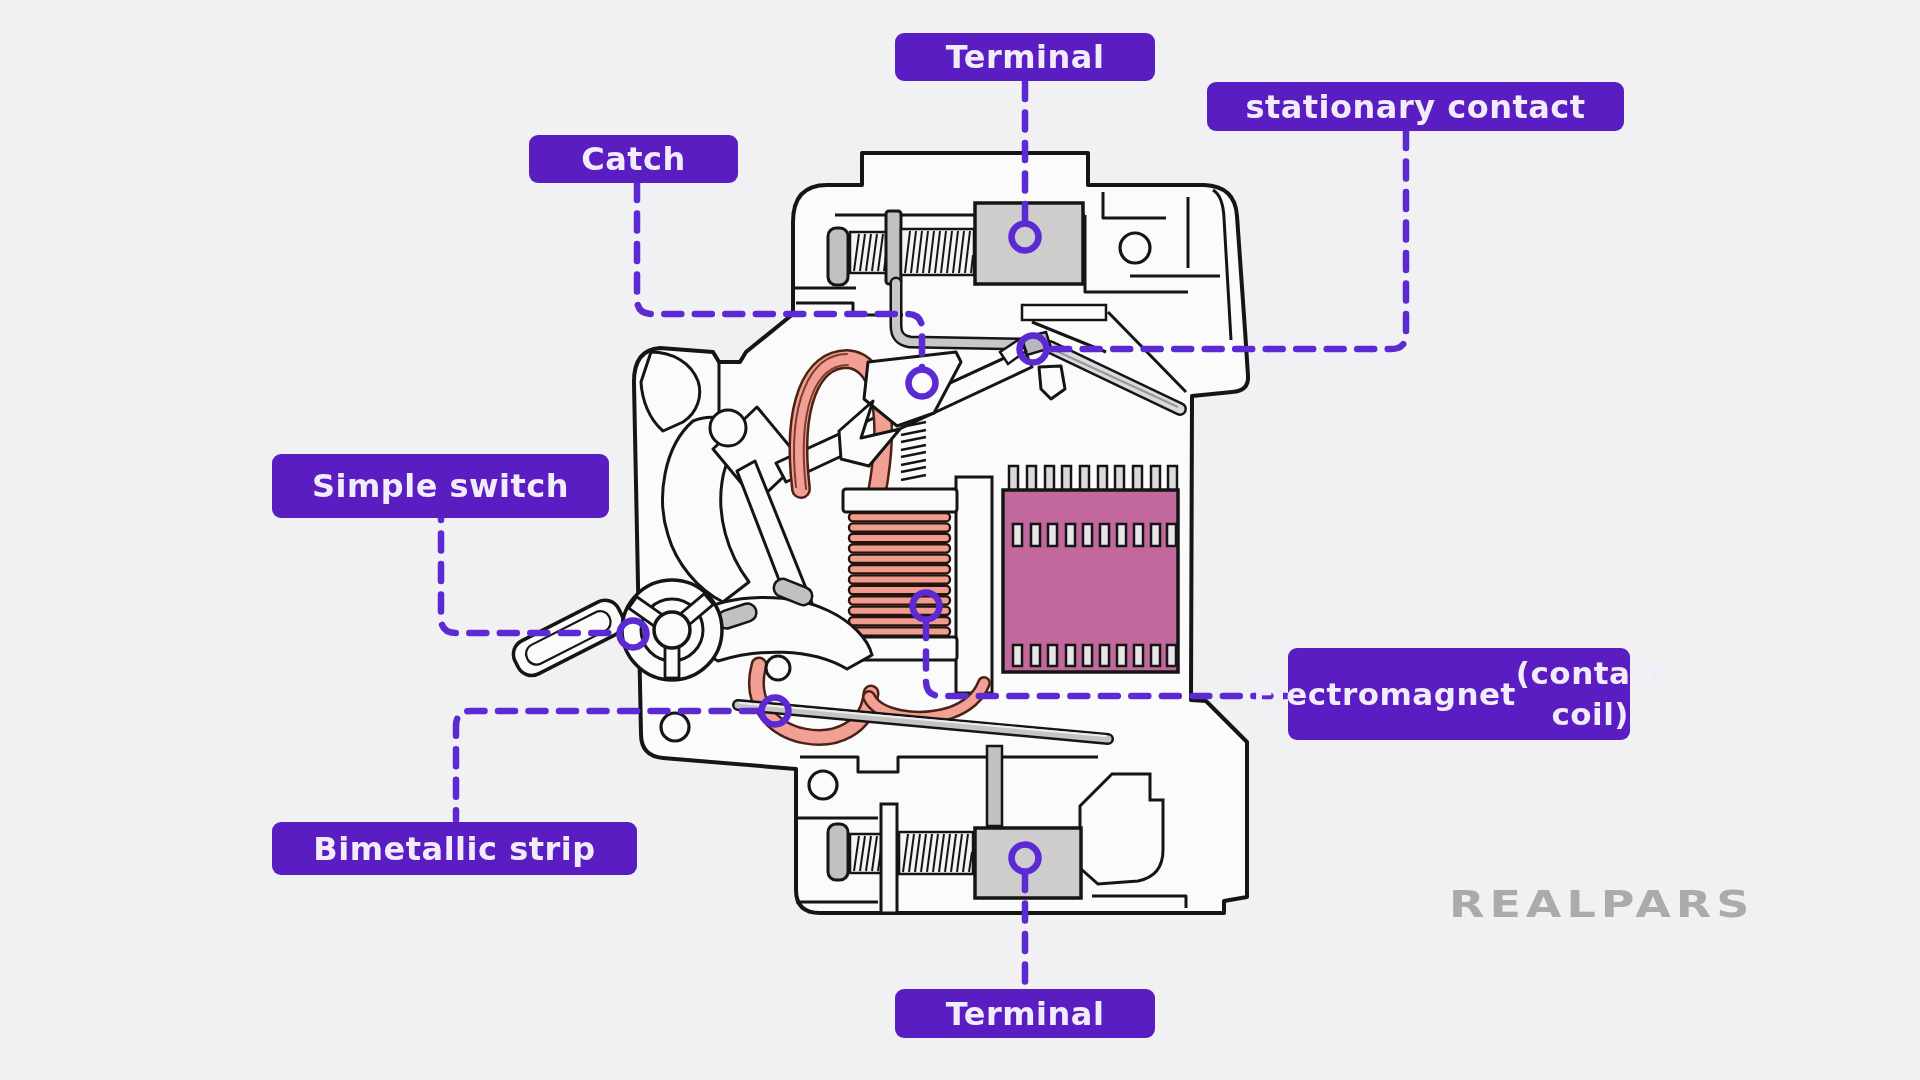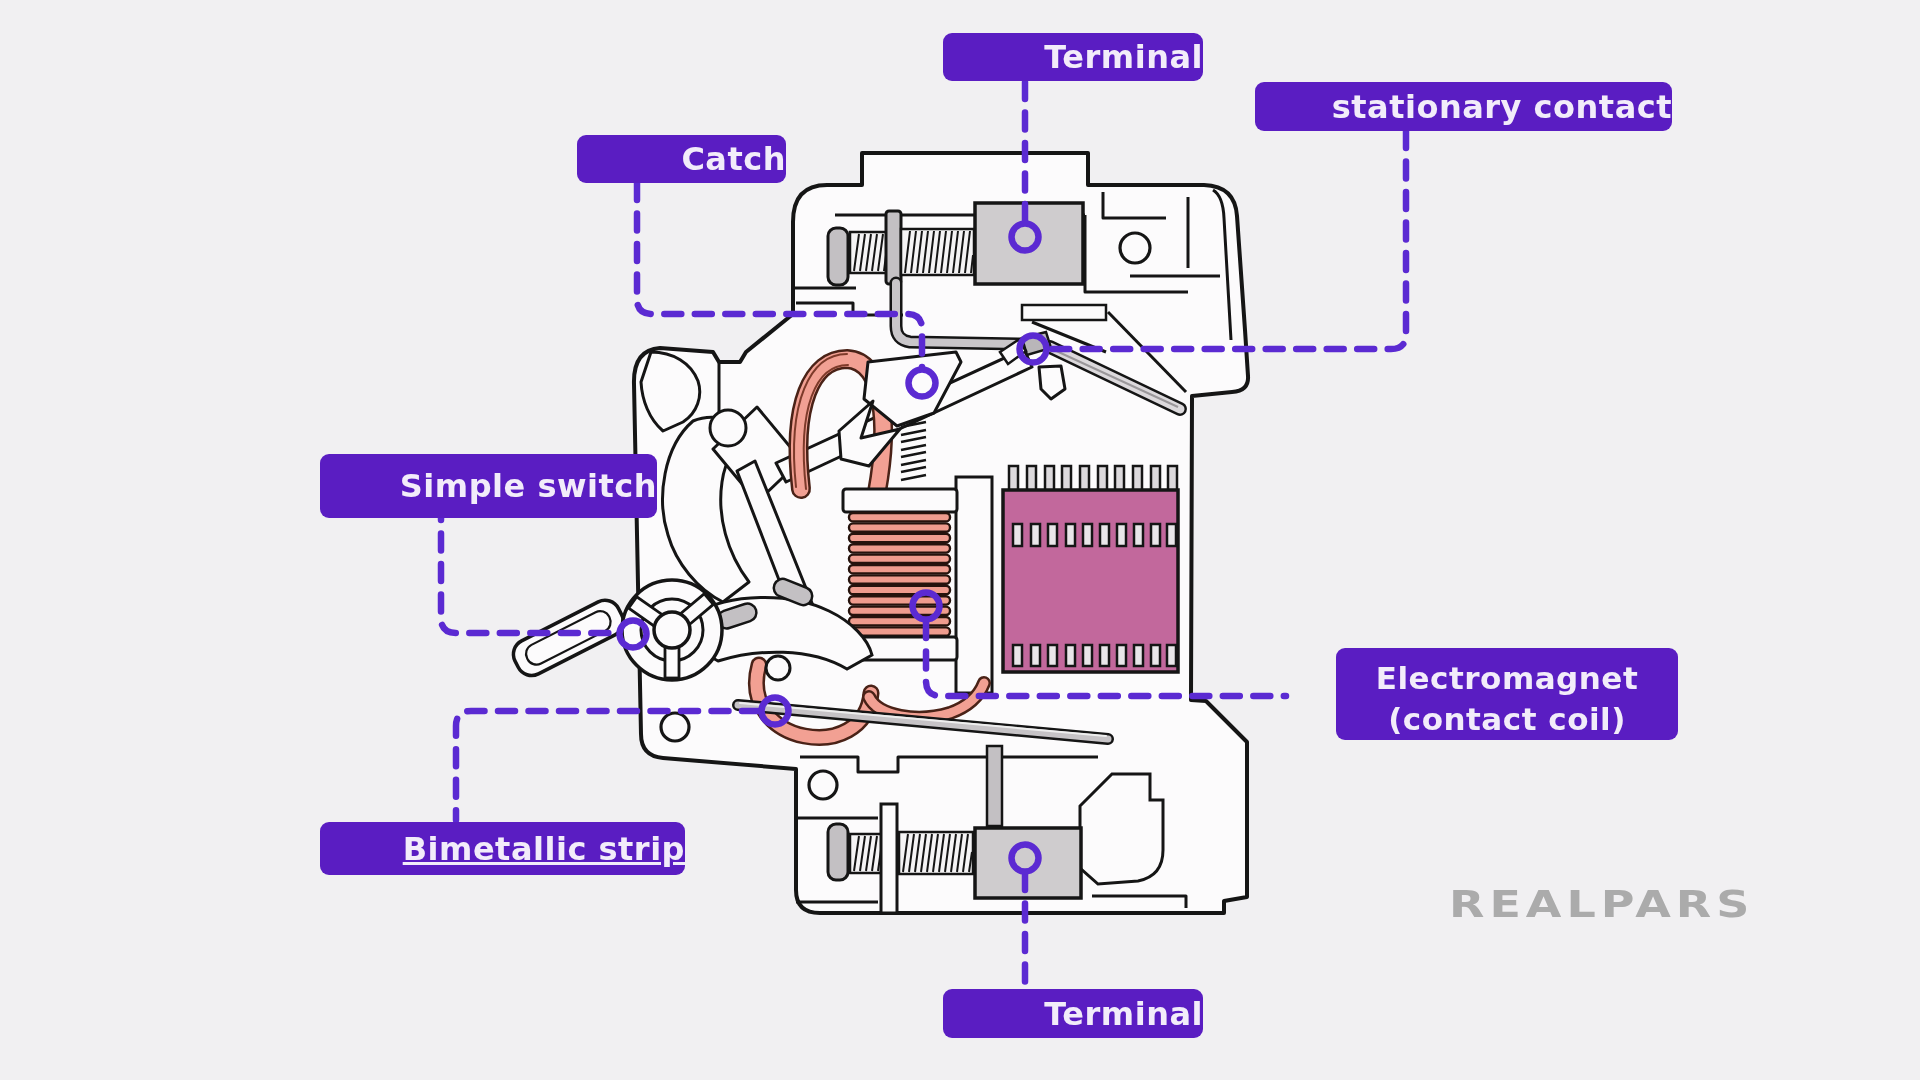--- a/index.html
+++ b/index.html
@@ -9,34 +9,33 @@
     width:1920px;height:1080px;overflow:hidden;
   }
   .stage{position:relative;width:1920px;height:1080px;background:#f1f0f2;}
   .stage svg{position:absolute;left:0;top:0;}
   .plabel{
     position:absolute;
     background:#5a1dc2;
     color:#f2ecfa;
     font-weight:700;
     font-size:32px;
-    display:flex;align-items:center;justify-content:flex-end;
+    display:flex;align-items:center;justify-content:center;
     border-radius:9px;
     text-align:center;
     line-height:1.25;
     letter-spacing:.5px;
-    margin-left:48px;
   }
   .plabel.twoline{font-size:31px;line-height:41px;}
   #lbl-terminal-top   {left:895px; top:33px;  width:260px;height:48px;}
   #lbl-stationary     {left:1207px;top:82px;  width:417px;height:49px;}
   #lbl-catch          {left:529px; top:135px; width:209px;height:48px;}
   #lbl-simple-switch  {left:272px; top:454px; width:337px;height:64px;}
-  #lbl-electromagnet  {left:1288px;top:648px; width:342px;height:92px;flex-direction:column;}
-  #lbl-bimetallic     {left:272px; top:822px; width:365px;height:53px;text-decoration:underline;}
+  #lbl-electromagnet  {left:1288px;top:648px; width:342px;height:92px;}
+  #lbl-bimetallic     {left:272px; top:822px; width:365px;height:53px;}
   #lbl-terminal-bottom{left:895px; top:989px; width:260px;height:49px;}
   .watermark{
     position:absolute;left:1449px;top:882px;width:360px;height:50px;
     color:#ababab;font-weight:700;font-size:46px;letter-spacing:5px;
     transform:scaleY(.82);transform-origin:top left;
     font-family:"DejaVu Sans","Liberation Sans",sans-serif;
     white-space:nowrap;
   }
 </style>
 </head>

